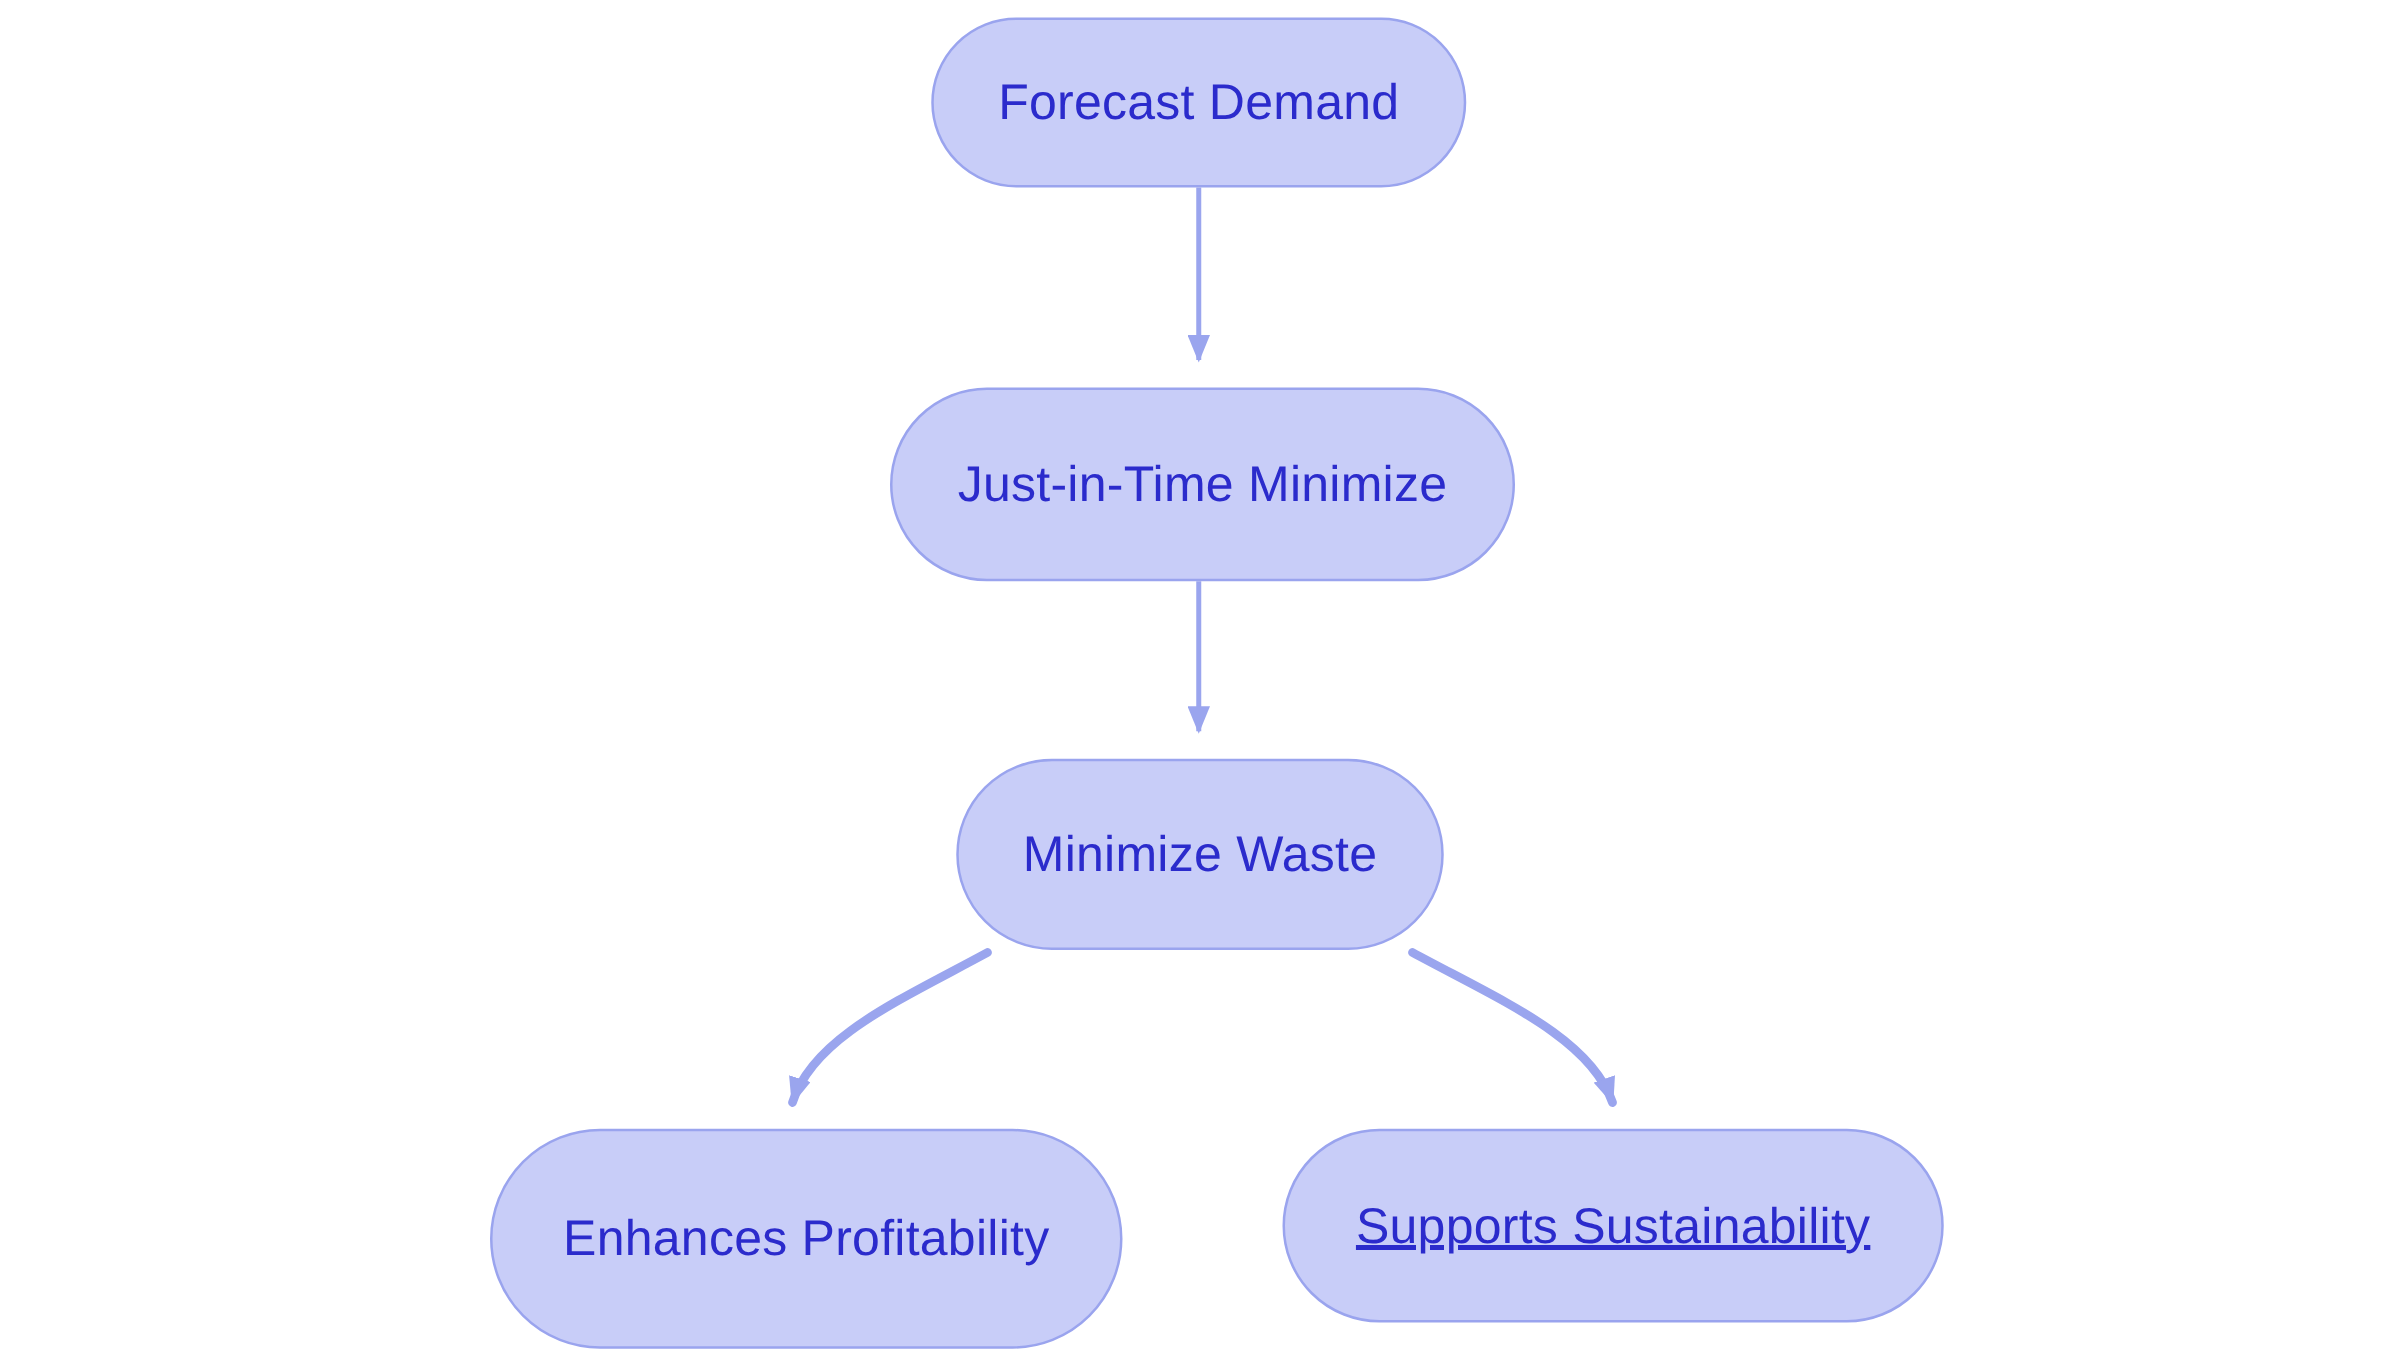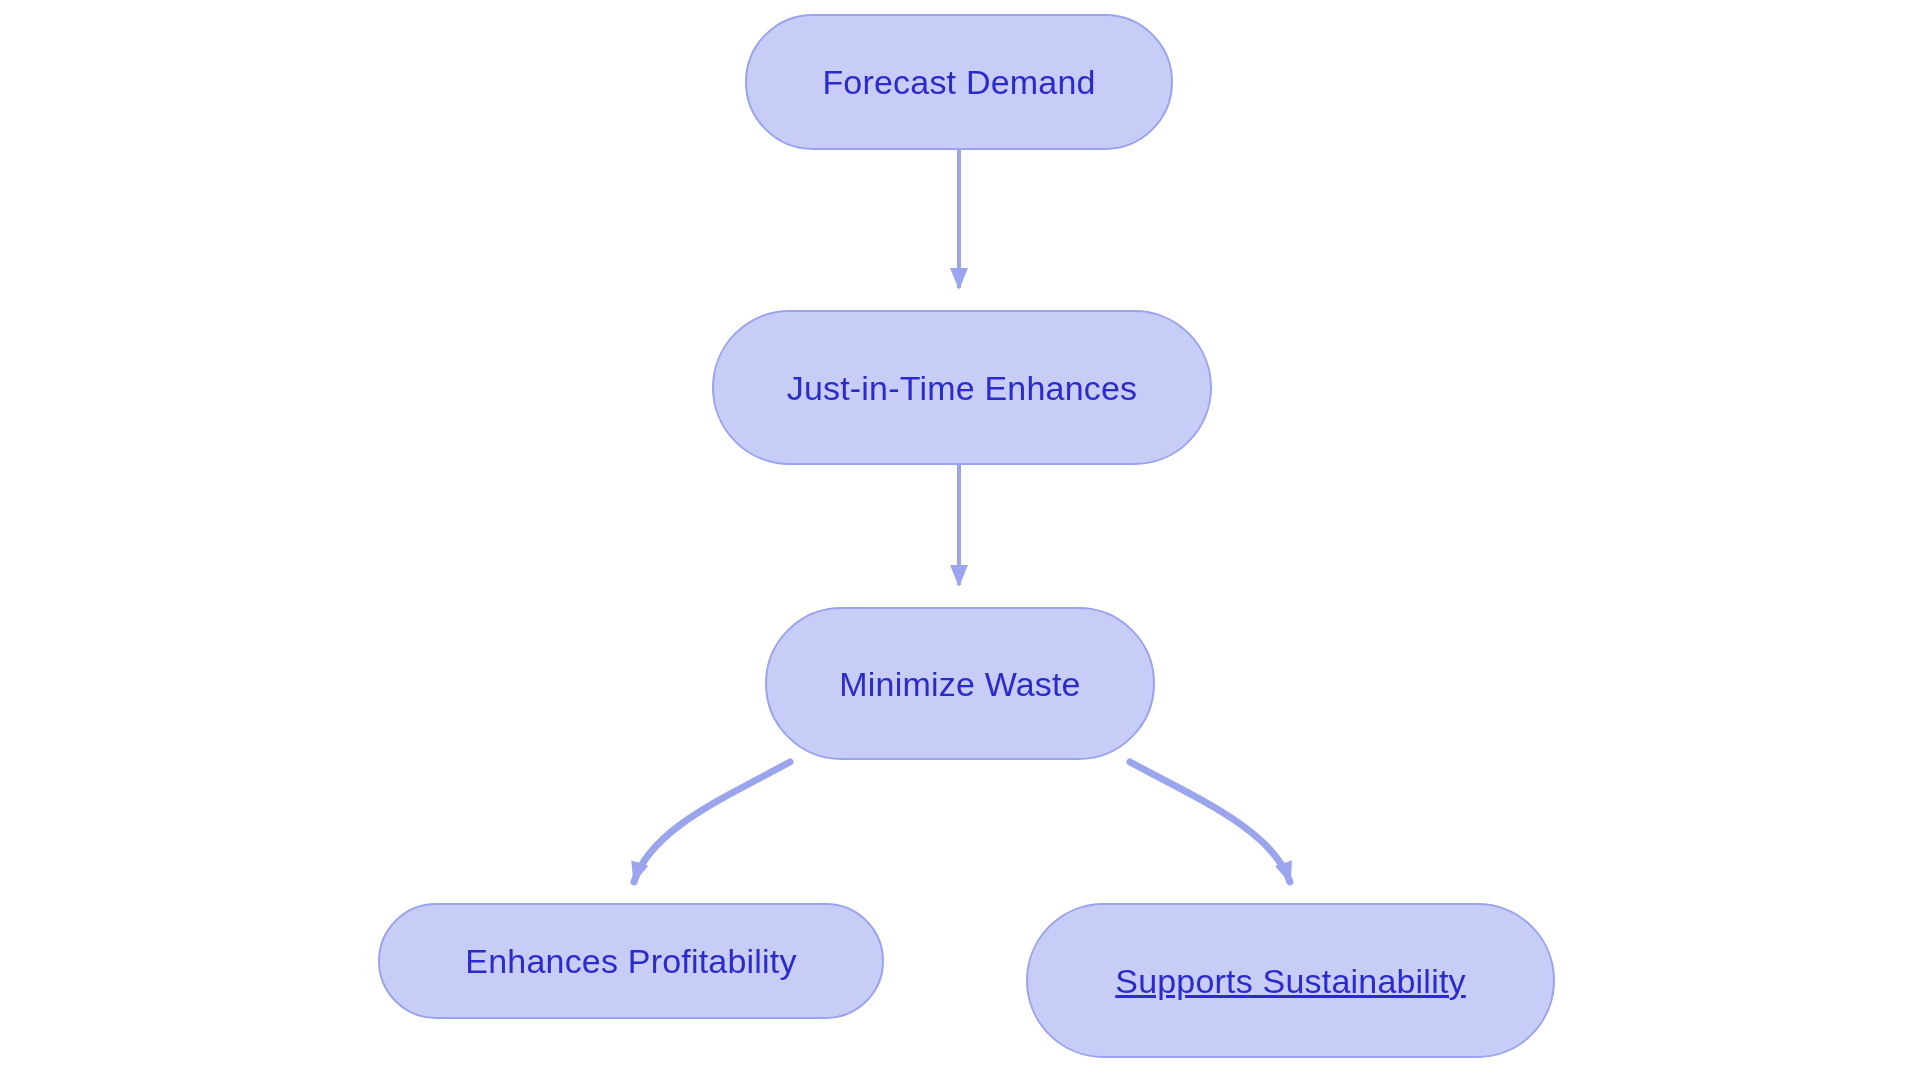--- a/index.html
+++ b/index.html
@@ -34,31 +34,31 @@
     display: flex;
     align-items: center;
     justify-content: center;
     background: #c8cdf8;
     border: 2px solid #9aa4ee;
     border-radius: 999px;
     color: #2b2bcc;
     white-space: nowrap;
   }
   .flow-node .node-label {
-    font-size: 34px;
+    font-size: 40px;
     font-weight: 400;
     letter-spacing: 0.2px;
     line-height: 1;
     color: #2b2bcc;
   }
   
   #node-forecast-demand  { left: 745px;  top: 14px;  width: 428px; height: 136px; }
   #node-jit-ordering     { left: 712px;  top: 310px; width: 500px; height: 155px; }
   #node-minimize-waste   { left: 765px;  top: 607px; width: 390px; height: 153px; text-align: center; }
-  #node-enhances-profit  { left: 378px;  top: 903px; width: 506px; height: 116px; }
+  #node-enhances-profit  { left: 392px;  top: 903px; width: 506px; height: 176px; }
   #node-supports-sustain { left: 1026px; top: 903px; width: 529px; height: 155px; text-decoration: underline; }
 </style>
 </head>
 <body>
 
 <div id="diagram-root">
 
   <svg id="edge-layer" viewBox="0 0 1920 1083" width="1920" height="1083" xmlns="http://www.w3.org/2000/svg" aria-hidden="true">
     <defs>
       <marker id="arrowhead" markerWidth="10" markerHeight="8" refX="9.2" refY="4" orient="auto" markerUnits="userSpaceOnUse">
@@ -84,21 +84,21 @@
     <g>
       <path d="M1130,762 C1200,800 1272,830 1290,882" stroke="#9aa5ee" stroke-width="7" fill="none" stroke-linecap="round" marker-end="url(#arrowhead-big)"></path>
     </g>
   </svg>
 
   <div class="flow-node" id="node-forecast-demand">
     <span class="node-label">Forecast Demand</span>
   </div>
 
   <div class="flow-node" id="node-jit-ordering">
-    <span class="node-label">Just-in-Time Enhances</span>
+    <span class="node-label">Just-in-Time Minimize</span>
   </div>
 
   <div class="flow-node" id="node-minimize-waste">
     <span class="node-label">Minimize Waste</span>
   </div>
 
   <div class="flow-node" id="node-enhances-profit">
     <span class="node-label">Enhances Profitability</span>
   </div>
 

